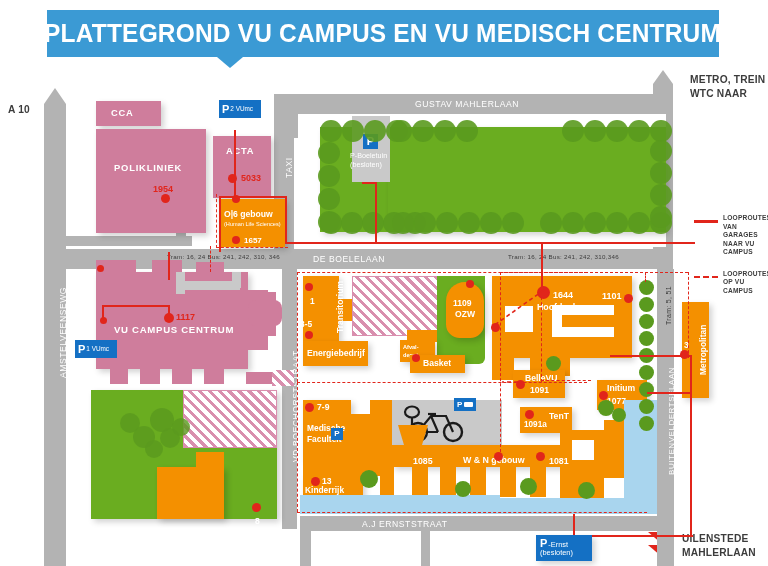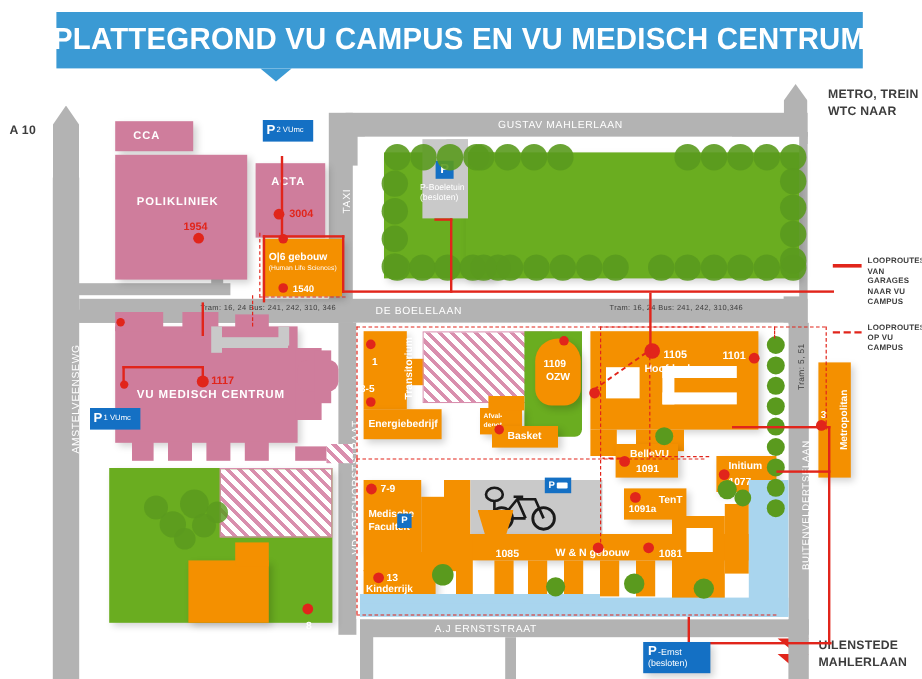--- a/index.html
+++ b/index.html
@@ -120,47 +120,47 @@
 <div class="pink shadowbox" style="left:96px;top:101px;width:65px;height:25px;"></div>
 <div class="bldg-lbl" style="left:111px;top:108px;font-size:9.3px;letter-spacing:.8px;">CCA</div>
 
 <div class="pink shadowbox" style="left:96px;top:129px;width:110px;height:104px;"></div>
 <div class="bldg-lbl" style="left:114px;top:163px;font-size:9.4px;letter-spacing:.8px;">POLIKLINIEK</div>
 <div class="num-lbl" style="left:153px;top:184px;font-size:9px;color:#e1251b;">1954</div>
 <div class="dot" style="left:161px;top:194px;width:9px;height:9px;"></div>
 
 <div class="pink shadowbox" style="left:213px;top:136px;width:58px;height:62px;"></div>
 <div class="bldg-lbl" style="left:226px;top:146px;font-size:9.3px;letter-spacing:.8px;">ACTA</div>
-<div class="num-lbl" style="left:241px;top:173px;font-size:9px;color:#e1251b;">3004</div>
+<div class="num-lbl" style="left:241px;top:173px;font-size:9px;color:#e1251b;">5033</div>
 <div class="dot" style="left:228px;top:174px;width:9px;height:9px;"></div>
 
 <div class="pink shadowbox" style="left:96px;top:272px;width:152px;height:97px;"></div>
 <div class="pink" style="left:96px;top:260px;width:40px;height:16px;"></div>
 <div class="pink" style="left:152px;top:260px;width:30px;height:16px;"></div>
 <div class="pink" style="left:196px;top:262px;width:28px;height:14px;"></div>
 <div class="pink" style="left:246px;top:290px;width:22px;height:60px;"></div>
 <div class="pink" style="left:248px;top:300px;width:34px;height:26px;border-radius:8px;"></div>
 <div class="pink" style="left:262px;top:292px;width:14px;height:44px;"></div>
 <div class="pink" style="left:110px;top:368px;width:18px;height:16px;"></div>
 <div class="pink" style="left:140px;top:368px;width:20px;height:16px;"></div>
 <div class="pink" style="left:172px;top:368px;width:20px;height:16px;"></div>
 <div class="pink" style="left:204px;top:368px;width:20px;height:16px;"></div>
 <div class="grey" style="left:176px;top:272px;width:9px;height:22px;"></div>
 <div class="grey" style="left:185px;top:281px;width:55px;height:9px;"></div>
 <div class="grey" style="left:232px;top:272px;width:9px;height:16px;"></div>
-<div class="bldg-lbl" style="left:114px;top:325px;font-size:9.6px;letter-spacing:.7px;">VU MEDISCH CENTRUM</div>
+<div class="bldg-lbl" style="left:114px;top:325px;font-size:9.6px;letter-spacing:.7px;">VU CAMPUS CENTRUM</div>
 <div class="num-lbl" style="left:176px;top:312px;font-size:9px;color:#e1251b;">1117</div>
 <div class="dot" style="left:164px;top:313px;width:10px;height:10px;"></div>
 <div class="dot" style="left:100px;top:317px;width:7px;height:7px;"></div>
 <div class="dot" style="left:97px;top:265px;width:7px;height:7px;"></div>
 
 <div class="orange shadowbox" style="left:219px;top:199px;width:66px;height:48px;"></div>
 <div class="bldg-lbl" style="left:224px;top:210px;font-size:8.6px;">O|6 gebouw</div>
 <div class="bldg-lbl" style="left:224px;top:221px;font-size:5.6px;font-weight:normal;">(Human Life Sciences)</div>
-<div class="num-lbl" style="left:244px;top:236px;font-size:8px;color:#ffffff;">1540</div>
+<div class="num-lbl" style="left:244px;top:236px;font-size:8px;color:#ffffff;">1657</div>
 <div class="dot" style="left:232px;top:236px;width:8px;height:8px;"></div>
 <div class="dot" style="left:232px;top:195px;width:8px;height:8px;"></div>
 
 <div class="dark-lbl" style="left:167px;top:253px;font-size:6.2px;">Tram: 16, 24  Bus: 241, 242, 310, 346</div>
 <div class="dark-lbl" style="left:508px;top:253px;font-size:6.2px;">Tram: 16, 24  Bus: 241, 242, 310,346</div>
 
 <div class="white" style="left:298px;top:114px;width:368px;height:133px;"></div>
 <div class="green shadowbox" style="left:320px;top:127px;width:92px;height:105px;"></div>
 <div class="green shadowbox" style="left:388px;top:127px;width:278px;height:105px;"></div>
 <div class="grey" style="left:352px;top:116px;width:38px;height:66px;"></div>
@@ -240,21 +240,21 @@
 <div class="dot" style="left:412px;top:354px;width:8px;height:8px;"></div>
 <div class="orange" style="left:407px;top:330px;width:30px;height:12px;"></div>
 
 <div class="orange shadowbox" style="left:492px;top:276px;width:140px;height:82px;"></div>
 <div class="white" style="left:505px;top:306px;width:28px;height:26px;"></div>
 <div class="white" style="left:552px;top:305px;width:62px;height:10px;"></div>
 <div class="white" style="left:552px;top:305px;width:10px;height:32px;"></div>
 <div class="white" style="left:552px;top:327px;width:62px;height:10px;"></div>
 <div class="orange" style="left:492px;top:358px;width:22px;height:22px;"></div>
 <div class="orange" style="left:530px;top:358px;width:40px;height:18px;"></div>
-<div class="num-lbl" style="left:553px;top:290px;font-size:9px;">1105</div>
+<div class="num-lbl" style="left:553px;top:290px;font-size:9px;">1644</div>
 <div class="bldg-lbl" style="left:537px;top:303px;font-size:8.8px;">Hoofdgebouw</div>
 <div class="dot big" style="left:537px;top:286px;width:13px;height:13px;"></div>
 <div class="num-lbl" style="left:602px;top:291px;font-size:9px;">1101</div>
 <div class="dot" style="left:624px;top:294px;width:9px;height:9px;"></div>
 <div class="dot" style="left:491px;top:323px;width:9px;height:9px;"></div>
 
 <div class="orange shadowbox" style="left:513px;top:370px;width:52px;height:28px;"></div>
 <div class="bldg-lbl" style="left:525px;top:374px;font-size:8.6px;">BelleVU</div>
 <div class="num-lbl" style="left:530px;top:385px;font-size:8.6px;">1091</div>
 <div class="dot" style="left:516px;top:380px;width:9px;height:9px;"></div>

